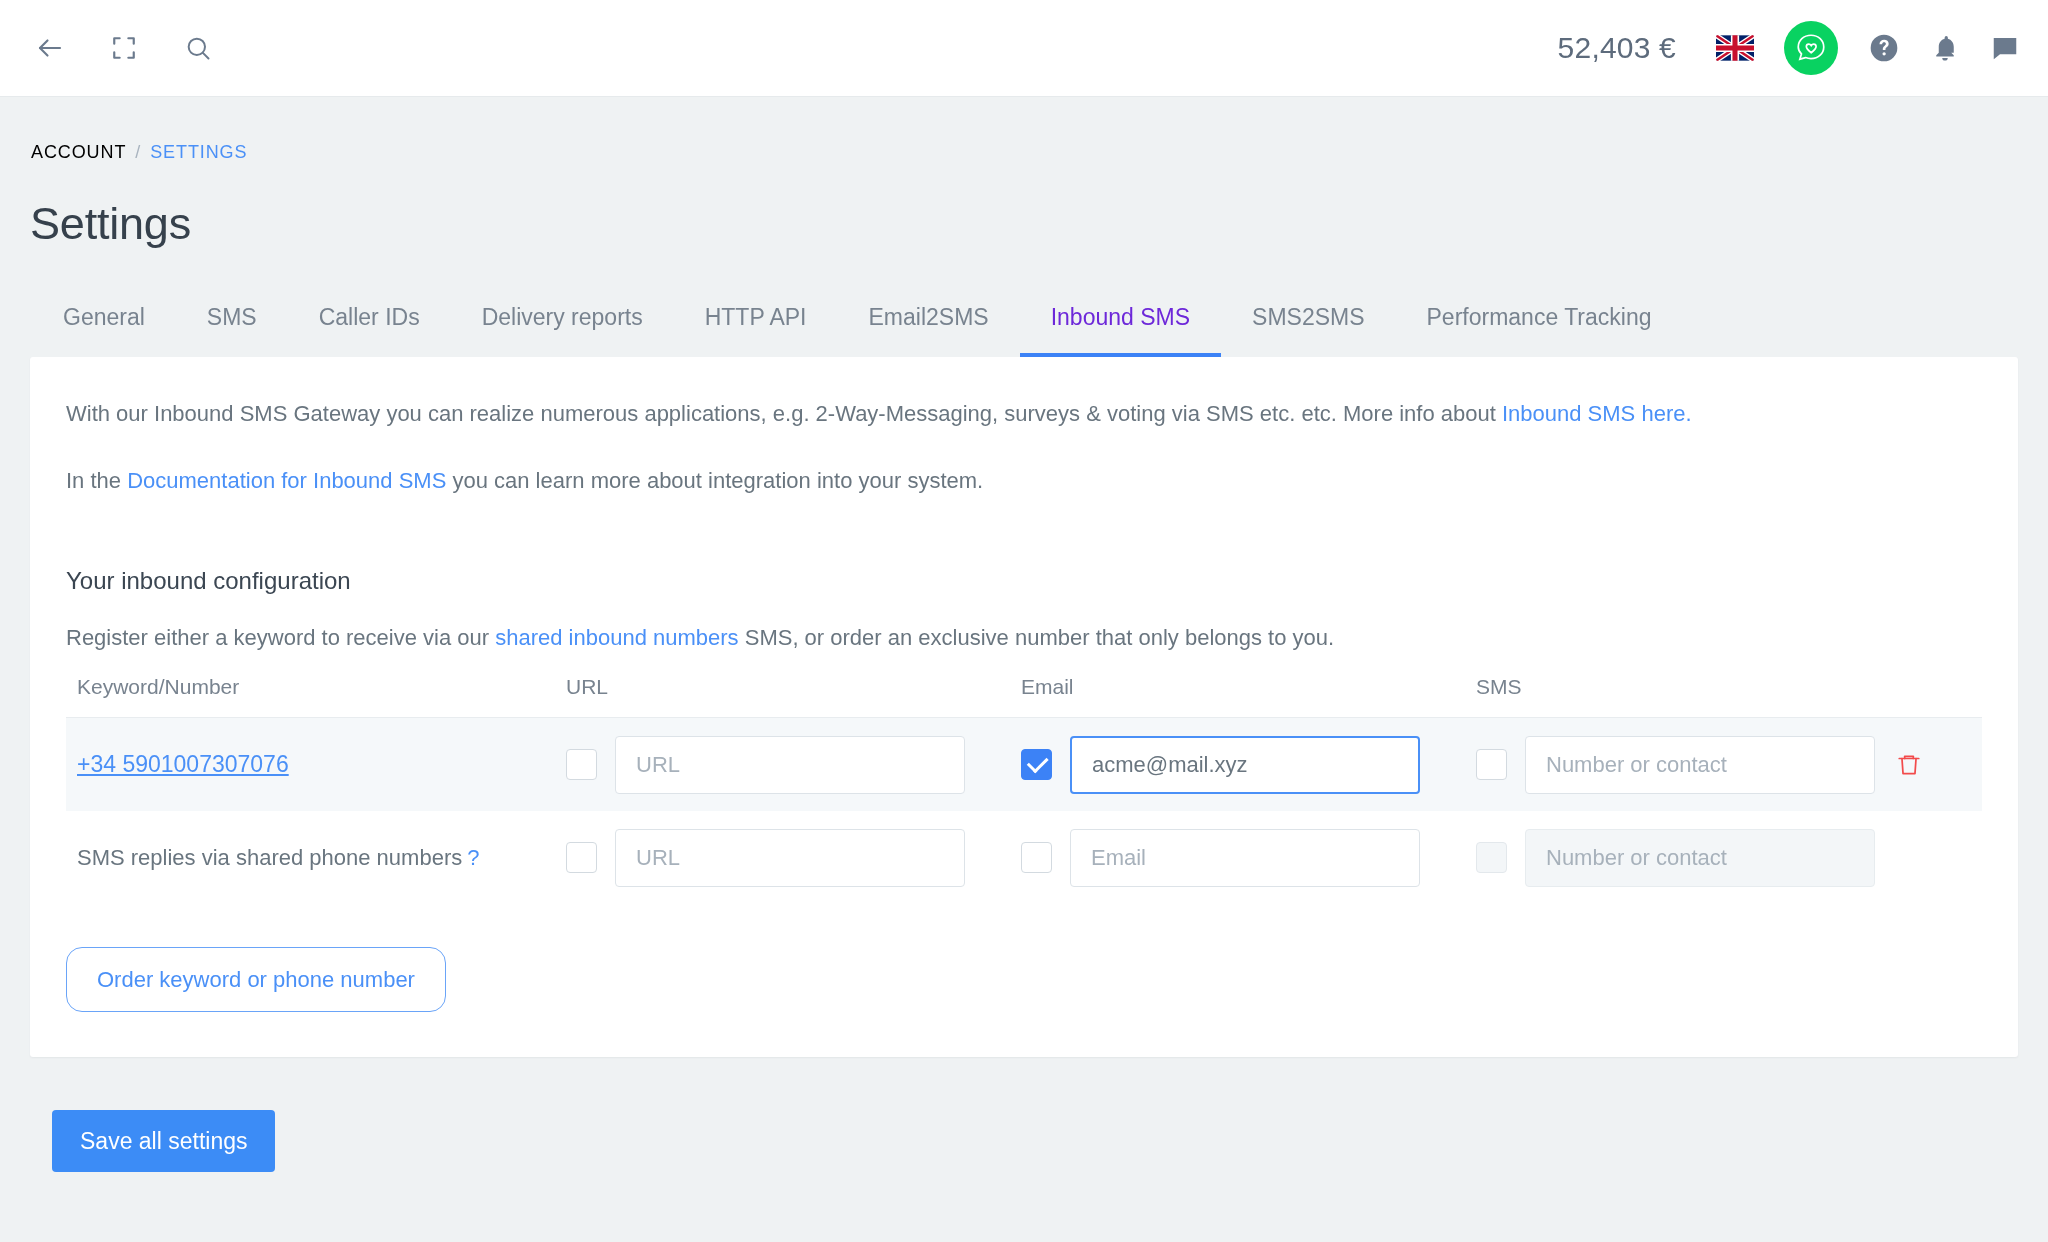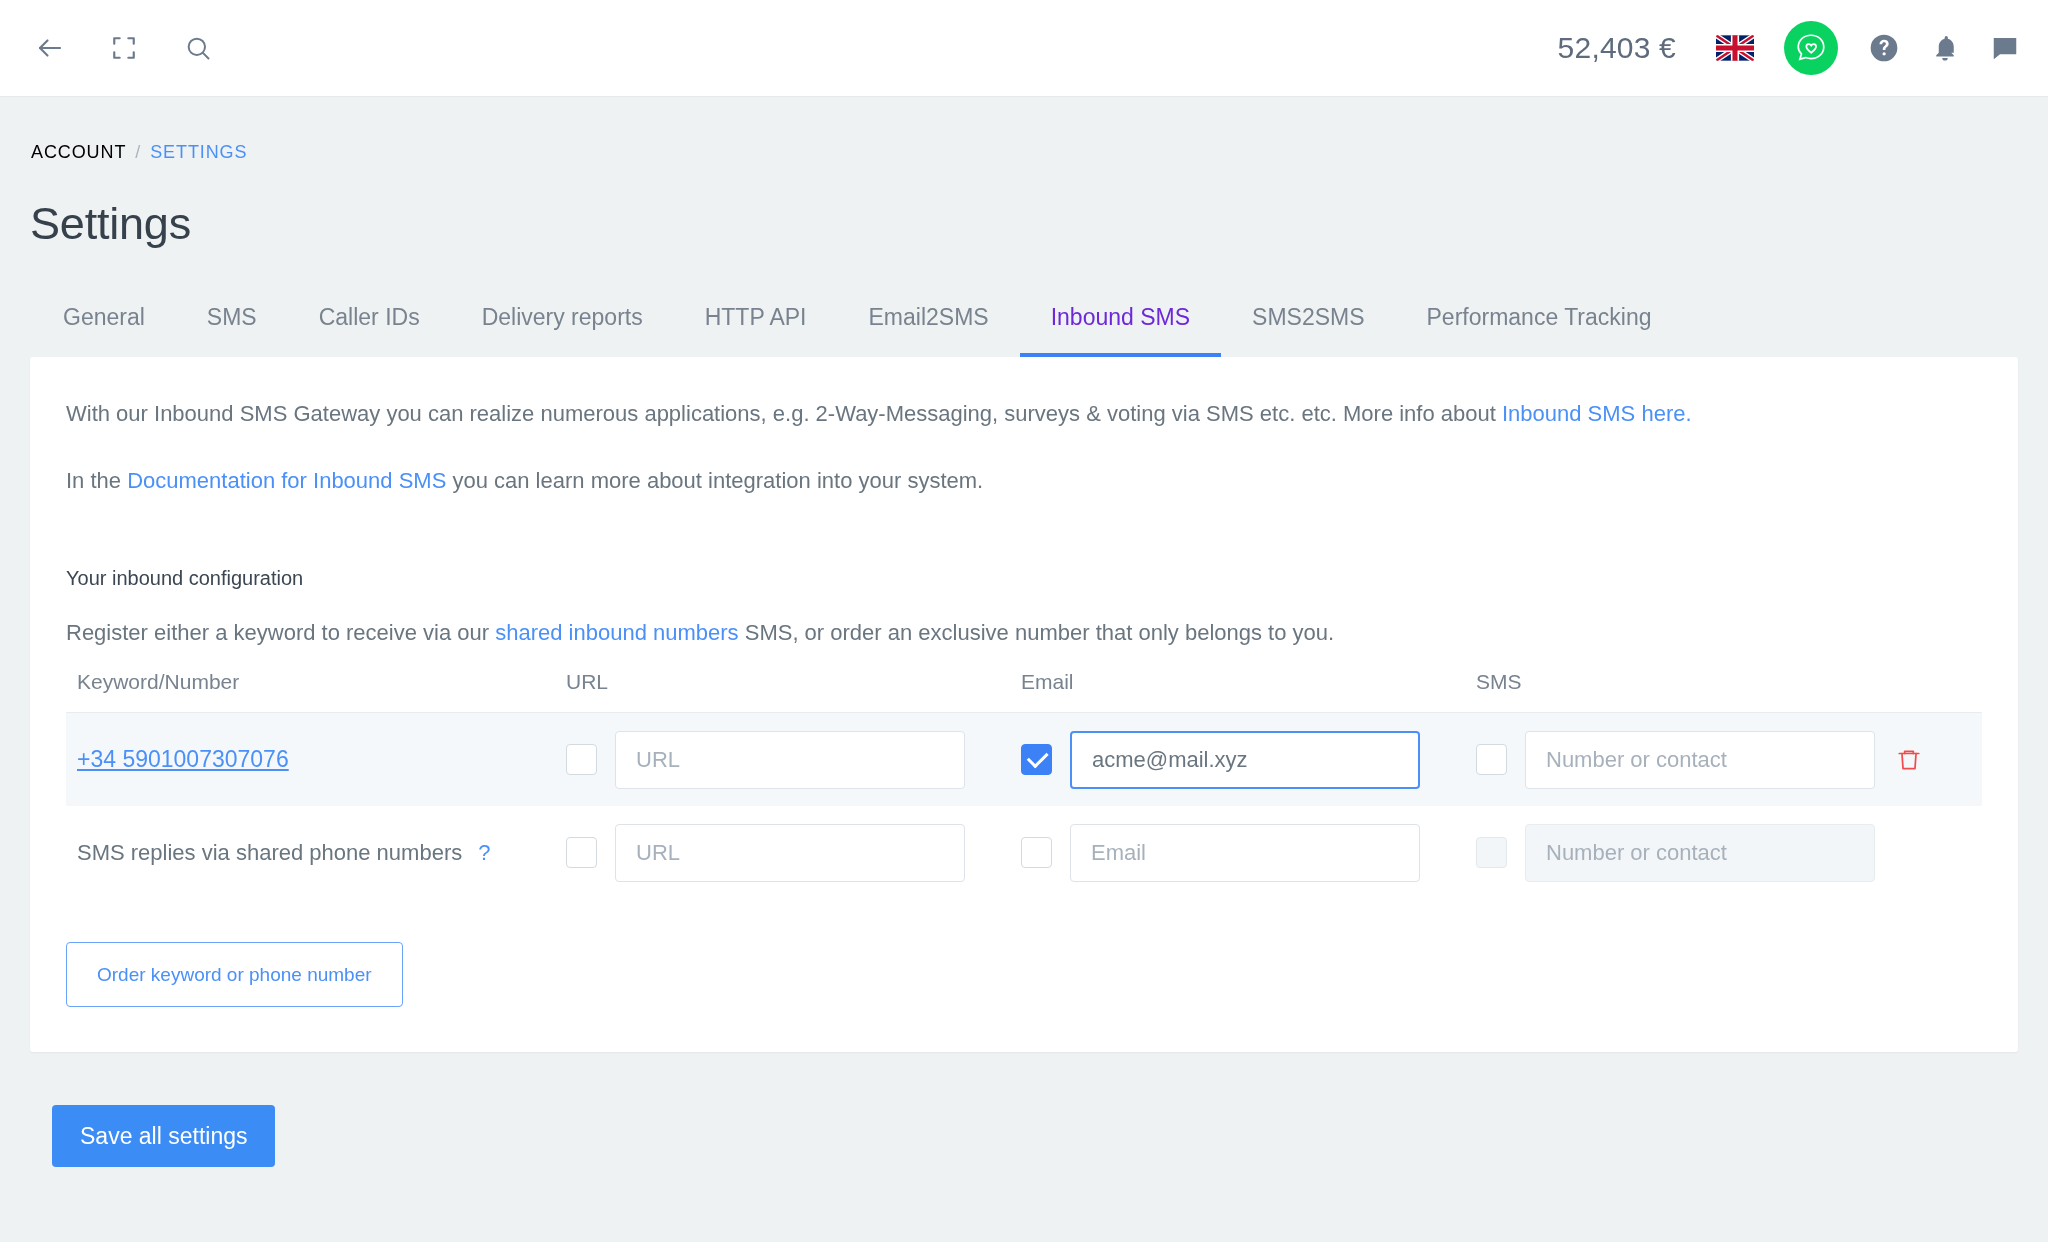--- a/index.html
+++ b/index.html
@@ -106,21 +106,21 @@
   .intro {
     font-size: 22px;
     color: #69757f;
     line-height: 1.5;
     margin: 0 0 12px 0;
   }
   .intro + .intro { margin-top: 34px; }
   a.link { color: #4a90f7; text-decoration: none; cursor: pointer; }
 
   .section-title {
-    font-size: 20px;
+    font-size: 24px;
     color: #3b4652;
     font-weight: 400;
     margin: 70px 0 0 0;
   }
   .section-sub {
     font-size: 22px;
     color: #69757f;
     margin: 30px 0 0 0;
   }
 
@@ -157,21 +157,21 @@
 
   .phone-link {
     font-size: 23px;
     color: #4a90f7;
     text-decoration: underline;
     cursor: pointer;
   }
   .row-label {
     font-size: 22px;
     color: #69757f;
-    display: flex; align-items: center; gap: 16px;
+    display: flex; align-items: center; gap: 5px;
   }
   .help-q {
     color: #4a90f7;
     font-size: 22px;
     cursor: pointer;
     line-height: 1;
   }
 
   .cb {
     width: 31px; height: 31px;
@@ -223,24 +223,24 @@
     display: flex; align-items: center;
   }
 
   .order-btn {
     margin-top: 43px;
     display: inline-flex;
     align-items: center; justify-content: center;
     height: 65px;
     padding: 0 30px;
     border: 1px solid #6aa4f8;
-    border-radius: 4px;
+    border-radius: 16px;
     background: #ffffff;
     color: #4a90f7;
-    font-size: 19px;
+    font-size: 22px;
     cursor: pointer;
     font-family: "Liberation Sans", sans-serif;
   }
 
   .save-btn {
     margin: 53px 0 0 22px;
     display: inline-flex;
     align-items: center; justify-content: center;
     height: 62px;
     padding: 0 28px;

